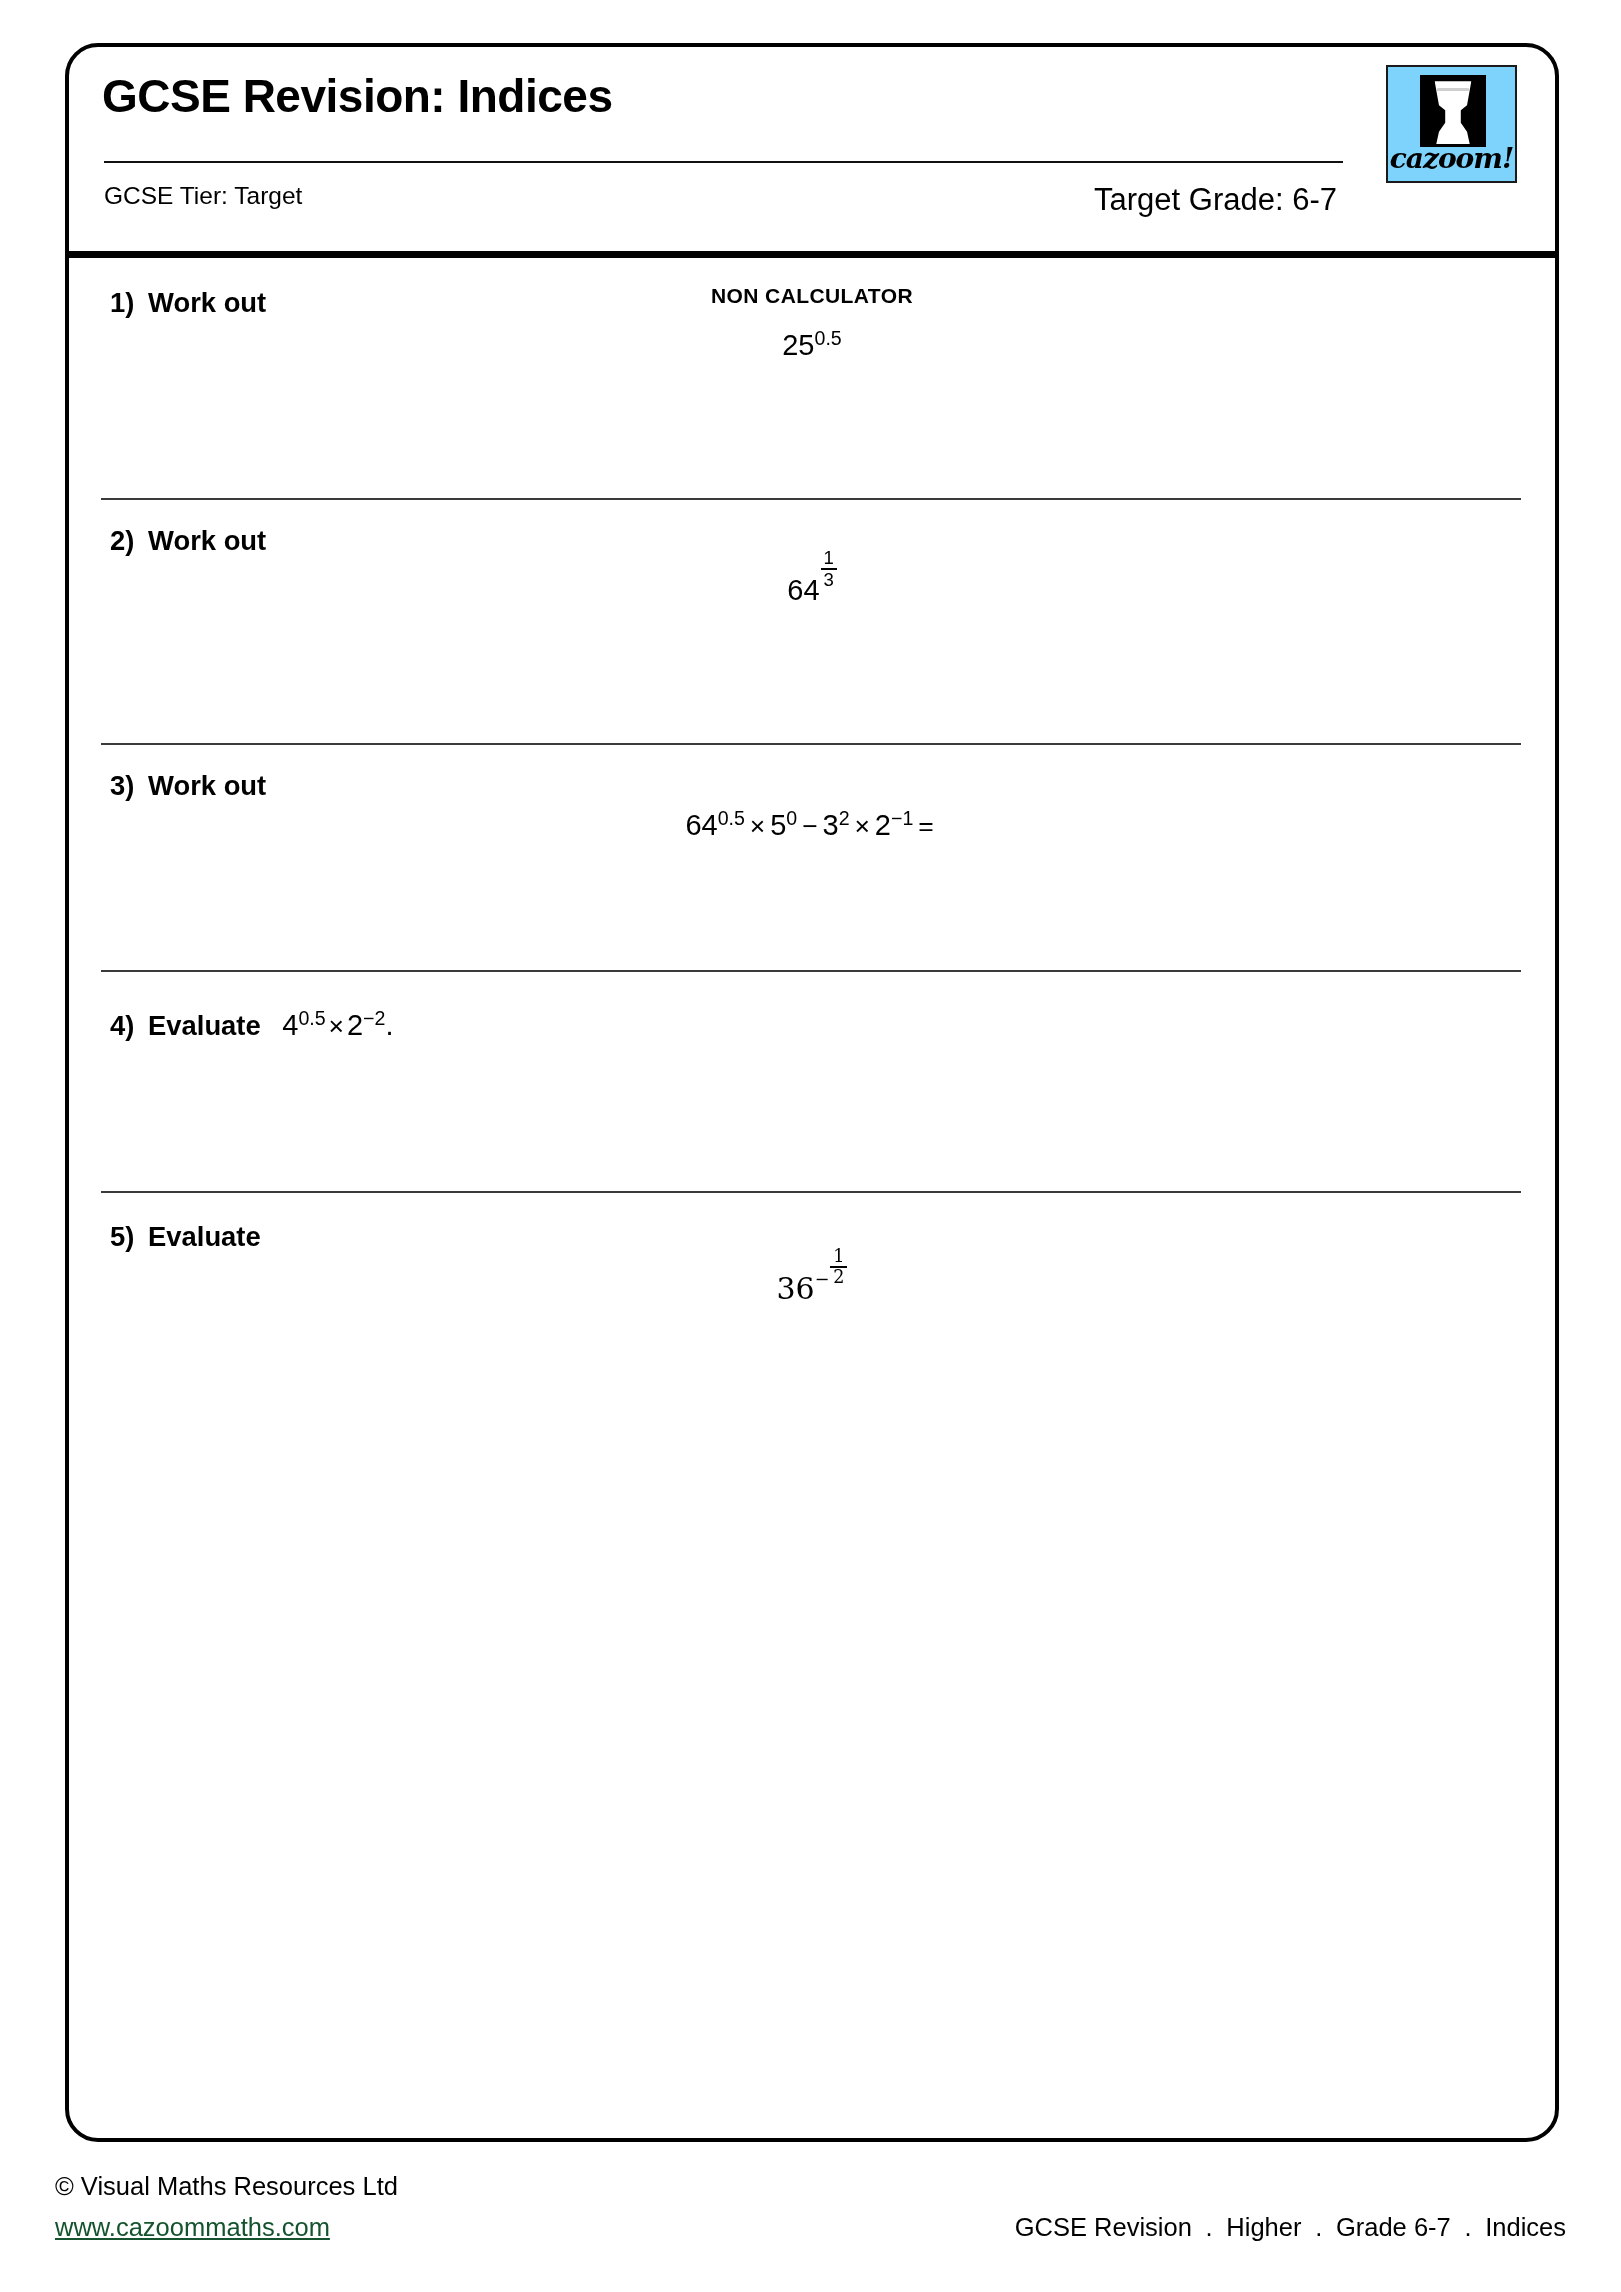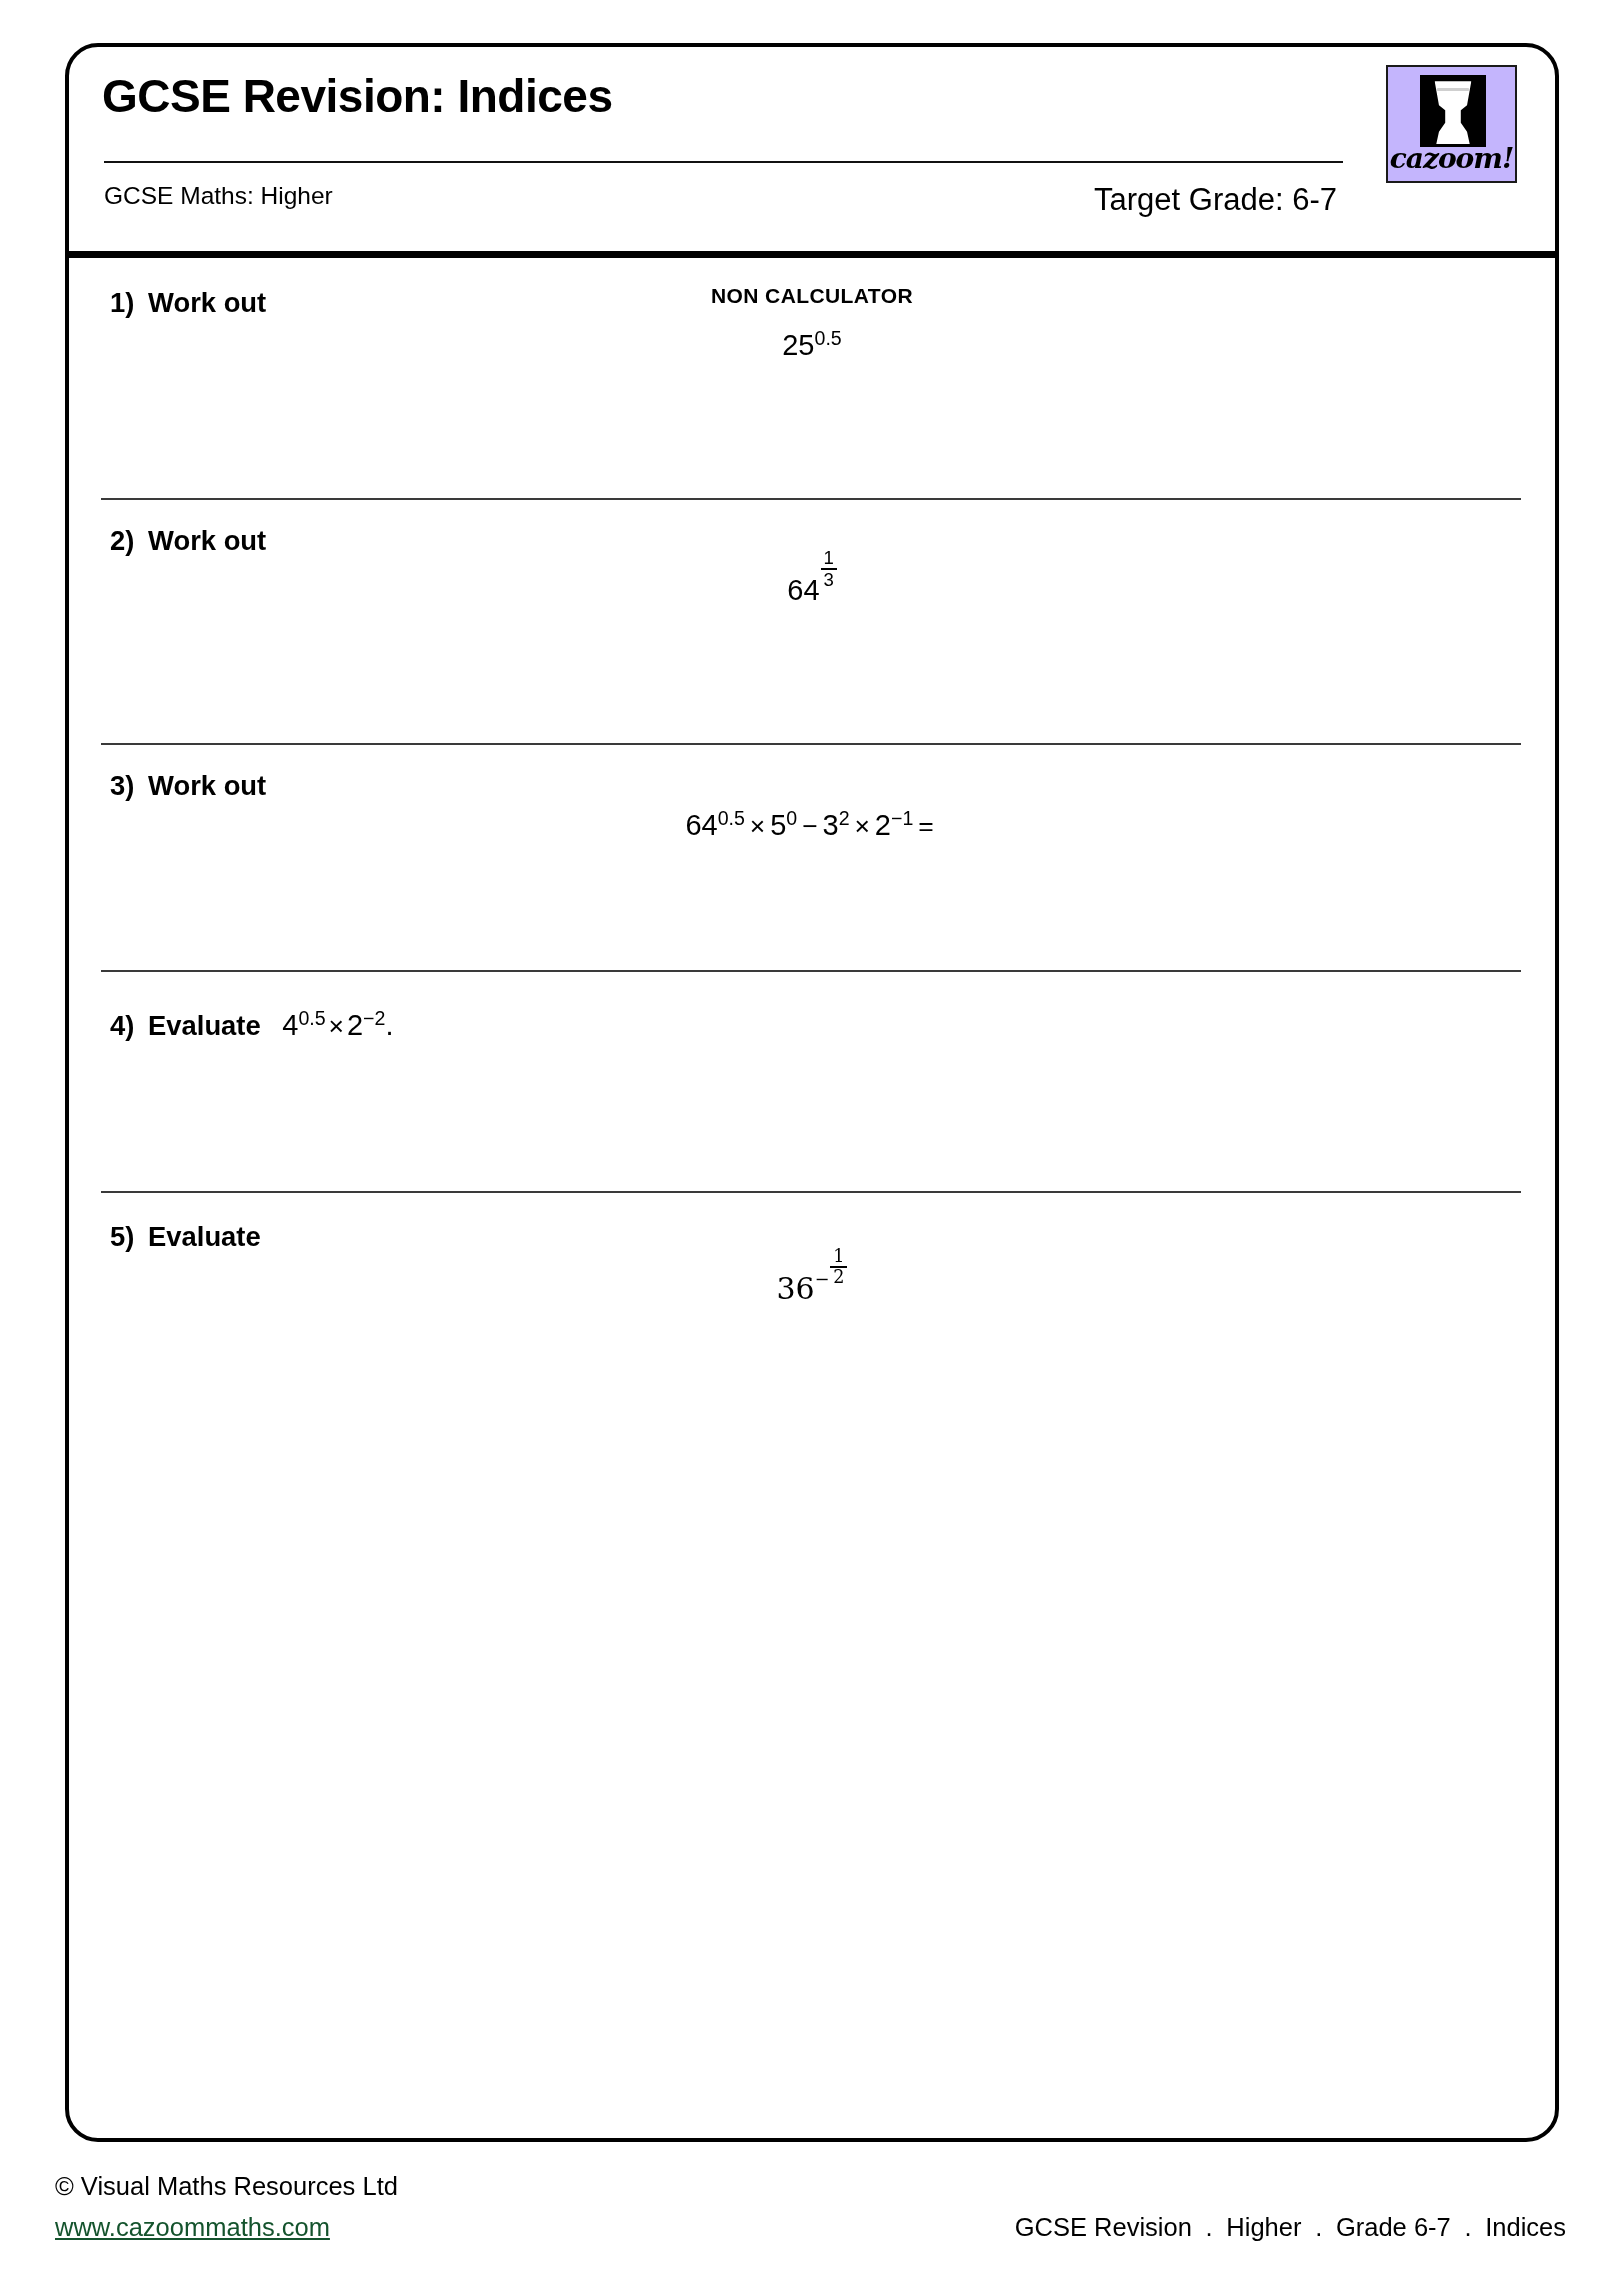--- a/index.html
+++ b/index.html
@@ -71,21 +71,21 @@
   }
 
   
   .logo {
     position: absolute;
     left: 1317px;
     top: 17.6px;
     width: 131px;
     height: 118px;
     border: 2px solid #1a1a1a;
-    background: #c4b5fd;
+    background: #7dd3fc;
     box-sizing: border-box;
   }
   .logo-mark {
     position: absolute;
     left: 32px;
     top: 8.8px;
     width: 66px;
     height: 72px;
     background: #000000;
   }
@@ -298,21 +298,21 @@
   }
 </style>
 </head>
 <body>
 
 <div class="sheet">
 
   <div class="header">
     <div class="title">GCSE Revision: Indices</div>
     <div class="title-rule"></div>
-    <div class="tier">GCSE Maths: Higher</div>
+    <div class="tier">GCSE Tier: Target</div>
     <div class="target">Target Grade: 6-7</div>
 
     <div class="logo">
       <div class="logo-mark">
         <div class="logo-cup"></div>
         <div class="logo-cup-band"></div>
       </div>
       <div class="logo-word">cazoom!</div>
     </div>
   </div>

